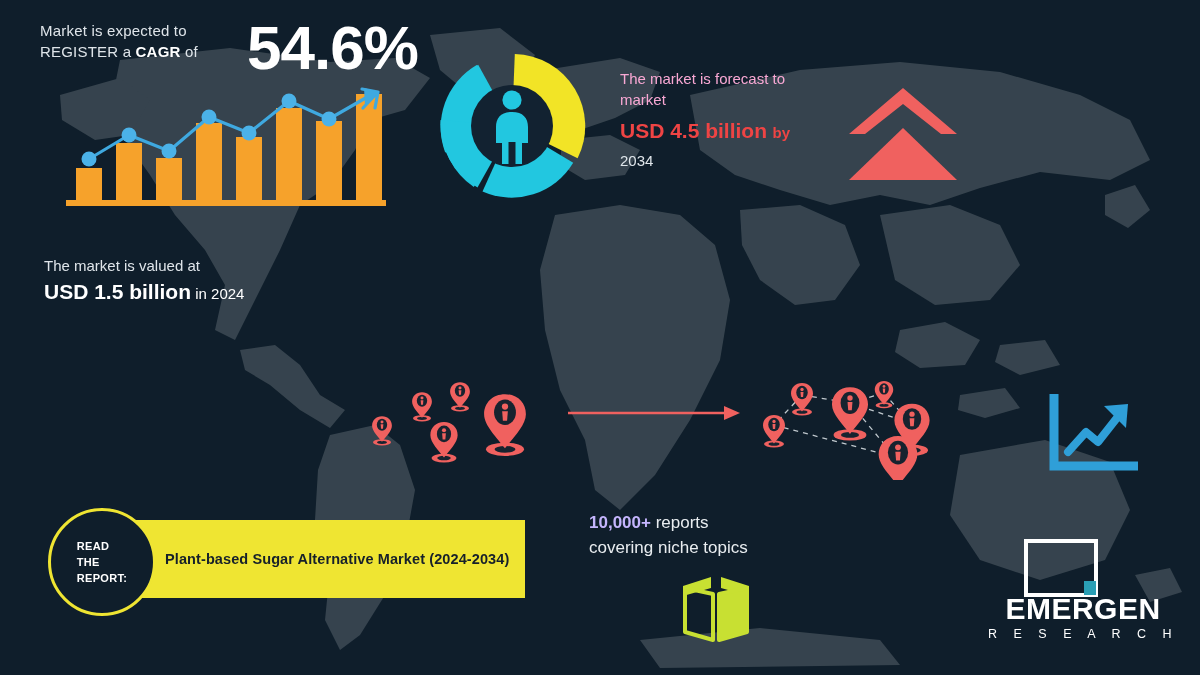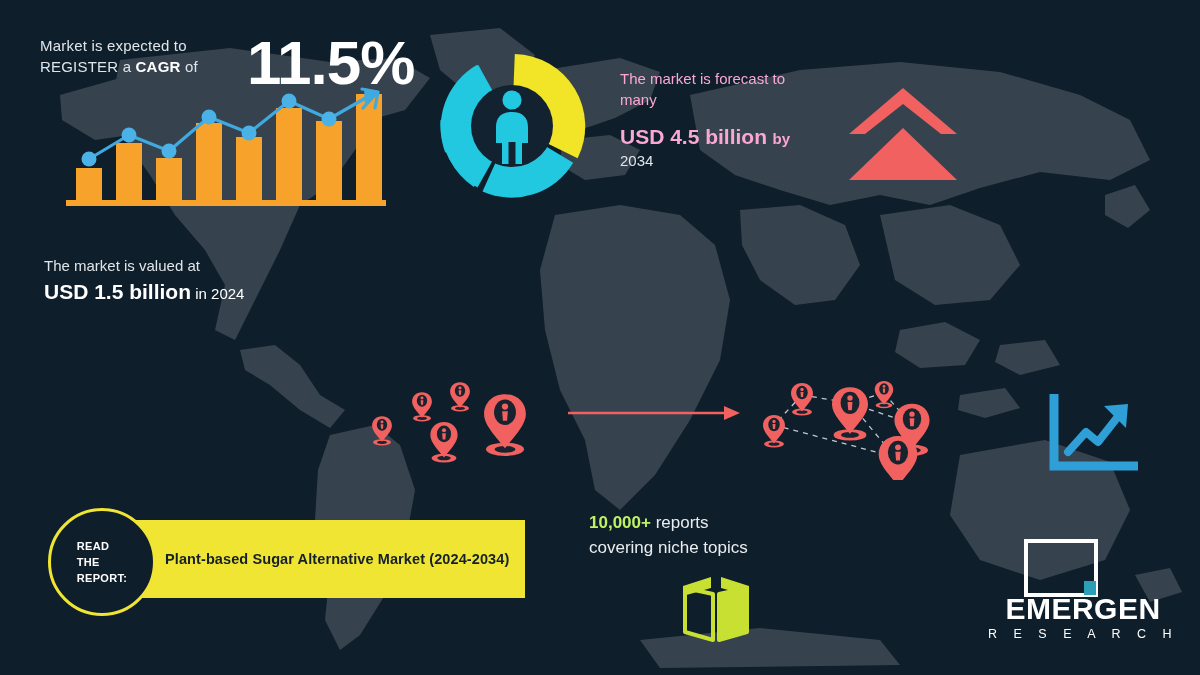--- a/index.html
+++ b/index.html
@@ -3,38 +3,38 @@
 <meta charset="utf-8">
 <style>
   html,body{margin:0;padding:0;background:#0c1824;}
   body{font-family:"Liberation Sans","DejaVu Sans",sans-serif;}
   #stage{position:relative;width:1200px;height:675px;background:#0f1e2b;overflow:hidden;}
   #mapLayer{position:absolute;left:0;top:0;width:1200px;height:675px;}
   .abs{position:absolute;}
   .bold{font-weight:bold;}
 
   
-  #cagrBlock{left:40px;top:27px;width:350px;}
+  #cagrBlock{left:40px;top:12px;width:350px;}
   #cagrLines{font-size:15px;line-height:21px;color:#dfe5ea;letter-spacing:.2px;width:195px;padding-top:8px;}
   #cagrLines .bold{color:#ffffff;}
   #cagrValue{position:absolute;left:207px;top:0px;font-size:62px;font-weight:bold;color:#ffffff;letter-spacing:-1px;line-height:72px;white-space:nowrap;}
 
   
   #orangeChart{left:66px;top:86px;width:320px;height:120px;}
   .obar{position:absolute;bottom:6px;background:#f6a22b;}
   #orangeBase{position:absolute;left:0;bottom:0;width:320px;height:6px;background:#f6a22b;}
   #orangeLine{position:absolute;left:0;top:0;width:320px;height:120px;}
 
   
   #donut{left:432px;top:46px;width:160px;height:160px;}
 
   
   #forecast{left:620px;top:68px;width:250px;}
   #fcTop{font-size:15px;line-height:21px;color:#f9a8d4;}
-  #fcValueRow{margin-top:16px;font-size:20px;color:#f9a8d4;line-height:22px;}
+  #fcValueRow{margin-top:4px;font-size:20px;color:#ef4444;line-height:34px;}
   #fcValueRow .big{font-weight:bold;font-size:21px;}
   #fcValueRow .small{font-weight:bold;font-size:15px;}
   #fcYear{font-size:15px;color:#dfe5ea;line-height:21px;}
 
   
   #chevrons{left:845px;top:84px;width:120px;height:100px;}
 
   
   #fragLine{left:500px;top:220px;width:640px;font-size:14.5px;line-height:23px;color:#e3e8ec;}
   #fragLine .hl{color:#f2e426;font-weight:bold;}
@@ -57,21 +57,21 @@
 
   
   #ctaBar{left:125px;top:520px;width:400px;height:78px;background:#efe532;}
   #ctaText{position:absolute;left:40px;top:0;height:78px;display:flex;align-items:center;font-size:14.5px;font-weight:bold;color:#16202a;letter-spacing:.1px;white-space:nowrap;}
   #ctaCircle{left:48px;top:508px;width:102px;height:102px;border-radius:50%;background:#0f1e2b;border:3px solid #efe532;display:flex;align-items:center;justify-content:center;}
   #ctaCircleText{font-size:11px;font-weight:bold;color:#ffffff;text-align:left;line-height:16px;letter-spacing:.3px;}
 
   
   #reports{left:589px;top:510px;width:240px;}
   #reportsText{font-size:17px;color:#e9edf0;line-height:25px;}
-  #reportsText .num{font-weight:bold;color:#bef264;margin-top:46px;}
+  #reportsText .num{font-weight:bold;color:#c4b5fd;margin-top:46px;}
   #bookIcon{position:absolute;left:88px;top:62px;width:78px;height:72px;}
 
   
   #logoIcon{left:1046px;top:394px;width:92px;height:82px;}
   #logoMark{left:1022px;top:537px;width:78px;height:62px;}
   #logoName{left:988px;top:592px;width:190px;text-align:center;font-size:30px;font-weight:bold;color:#ffffff;letter-spacing:.5px;line-height:34px;}
   #logoSub{left:988px;top:626px;width:190px;text-align:center;font-size:12.5px;color:#ffffff;letter-spacing:6.5px;line-height:16px;}
 </style>
 </head>
 <body>
@@ -110,21 +110,21 @@
       <path d="M1105 195 L1135 185 L1150 210 L1128 228 L1105 215 Z"></path>
       <path d="M640 640 L760 628 L880 640 L900 665 L660 668 Z"></path>
     </g>
   </svg>
 
   <div class="abs" id="cagrBlock">
     <div id="cagrLines">
       <span>Market is expected to</span><br>
       <span>REGISTER a </span><span class="bold">CAGR</span><span> of</span>
     </div>
-    <div id="cagrValue">11.5%</div>
+    <div id="cagrValue">54.6%</div>
   </div>
 
   <div class="abs" id="orangeChart">
     <div id="orangeBase"></div>
     <div class="obar" style="left:10px;width:26px;height:32px;"></div>
     <div class="obar" style="left:50px;width:26px;height:57px;"></div>
     <div class="obar" style="left:90px;width:26px;height:42px;"></div>
     <div class="obar" style="left:130px;width:26px;height:77px;"></div>
     <div class="obar" style="left:170px;width:26px;height:63px;"></div>
     <div class="obar" style="left:210px;width:26px;height:92px;"></div>
@@ -158,21 +158,21 @@
     <circle cx="80" cy="80" r="41" fill="#122231"></circle>
     <g>
       <circle cx="80" cy="54" r="9.6" fill="#22c7e0"></circle>
       <path d="M80 66 C69 66 64 72 64 81 L64 97 L70 97 L70 118 L76.5 118 L76.5 96 L83.5 96 L83.5 118 L90 118 L90 97 L96 97 L96 81 C96 72 91 66 80 66 Z" fill="#22c7e0"></path>
     </g>
   </svg>
 
   <div class="abs" id="forecast">
     <div id="fcTop">
       <span>The market is forecast to</span><br>
-      <span>many</span>
+      <span>market</span>
     </div>
     <div id="fcValueRow">
       <span class="big">USD 4.5 billion</span>
       <span class="small">by</span>
     </div>
     <div id="fcYear">2034</div>
   </div>
 
   <svg class="abs" id="chevrons" viewBox="0 0 120 100">
     <path d="M58 4 L112 50 L96 50 L58 20 L20 50 L4 50 Z" fill="#f0615f"></path>

